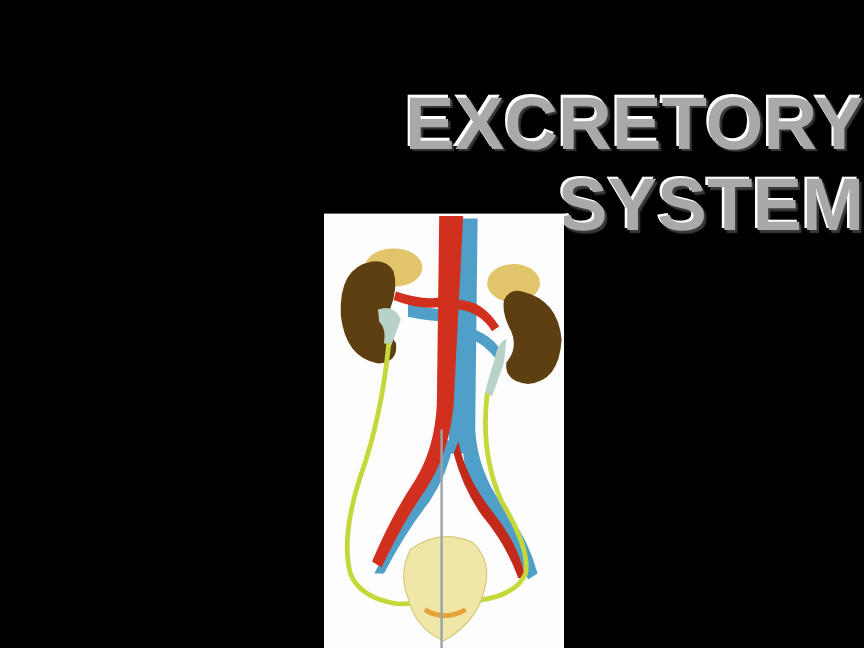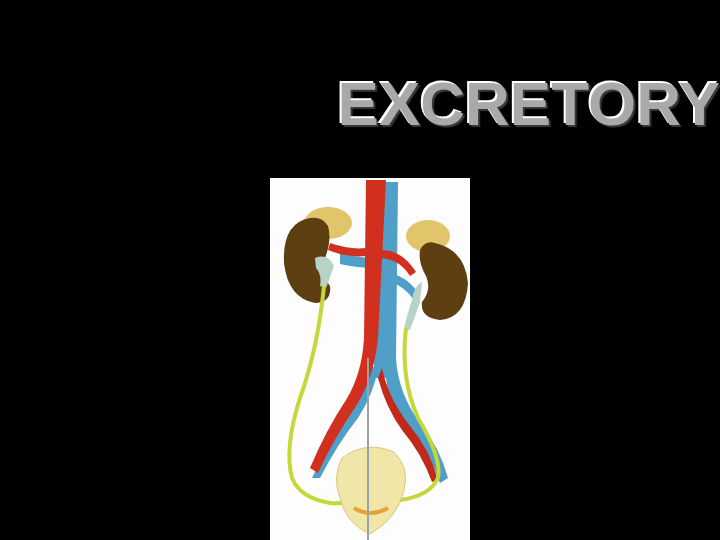--- a/index.html
+++ b/index.html
@@ -7,20 +7,21 @@
   .title { position:absolute; left:0; top:22px; width:720px; text-align:right; font-family:"Liberation Sans", sans-serif; font-weight:bold; font-size:62px; line-height:68px; color:#a9a9a9; text-shadow:-2px -2px 0 #ffffff, 2px 2px 1px #3a3a3a; letter-spacing:0px;margin-top:48px; }
   .title span { display:block; }
   .figure { position:absolute; left:270px; top:178px; width:200px; height:362px; background:#fdfdfd; overflow:hidden; }
   .figure svg { display:block; }
 </style>
 </head>
 <body>
 
 <div class="title">
   <span>EXCRETORY</span>
+  <span>SYSTEM</span>
 </div>
 
 <div class="figure">
   <svg width="200" height="362" viewBox="0 0 200 362" xmlns="http://www.w3.org/2000/svg">
 
     <g>
       <path d="M112 4 L128 4 L126 180 Q128 215 150 245 Q170 270 178 300 L170 305 Q160 275 138 252 Q122 235 118 215 L116 200 Z" fill="#4f9fc9"></path>
       <path d="M108 190 Q104 215 88 240 Q68 265 50 300 L42 300 Q60 262 80 236 Q96 212 100 188 Z" fill="#4f9fc9"></path>
       <path d="M104 15 L116 15 L118 200 L104 200 Z" fill="#4f9fc9"></path>
       <path d="M70 75 Q90 80 104 80 L104 90 Q88 90 70 86 Z" fill="#4f9fc9"></path>

